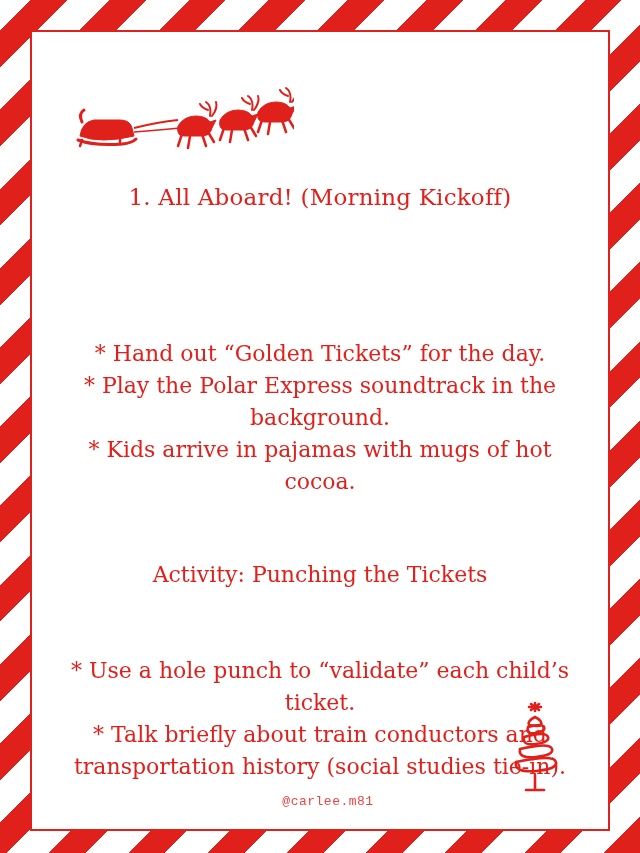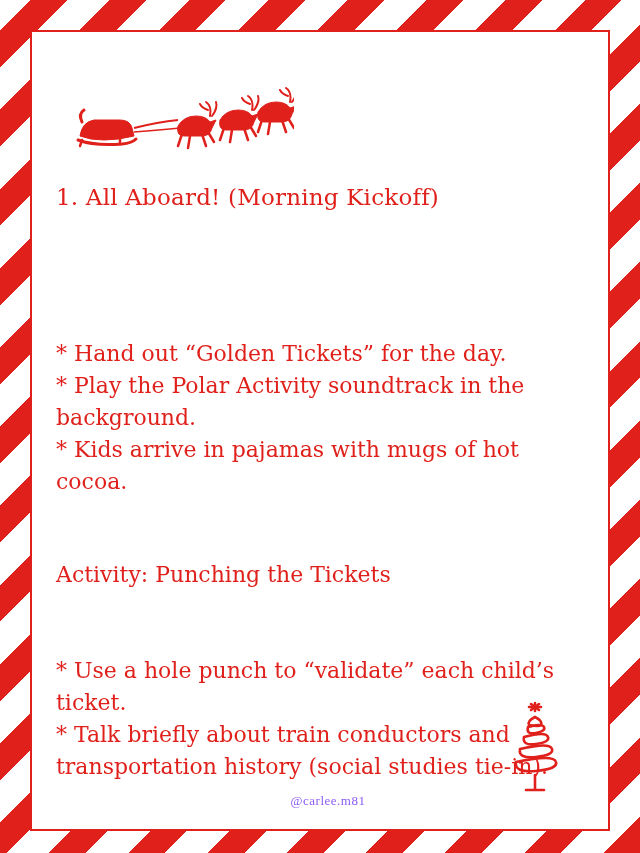--- a/index.html
+++ b/index.html
@@ -37,20 +37,21 @@
     left: 42px;
     top: 50px;
     width: 220px;
     height: 70px;
   }
   .content {
     position: absolute;
     left: 24px;
     right: 24px;
     top: 150px;
+    text-align: center;
     color: #e0201b;
   }
   .heading {
     font-size: 23px;
     letter-spacing: 0.2px;
     line-height: 1.32;
     margin: 0 0 30px 0;
   }
   .block {
     font-size: 22px;
@@ -60,23 +61,23 @@
   }
   .block.last {
     margin-bottom: 0;
   }
   .handle {
     position: absolute;
     left: 16px;
     right: 0;
     bottom: 20px;
     text-align: center;
-    color: #8b5cf6;
+    color: #ef4444;
     font-size: 13px;
-    font-family: Liberation Serif, serif;
+    font-family: Liberation Mono, monospace;
     letter-spacing: 0.5px;
   }
   .tree {
     position: absolute;
     right: 36px;
     bottom: 36px;
     width: 74px;
     height: 92px;
   }
 </style>
@@ -119,21 +120,21 @@
         </g>
       </svg>
     </div>
 
     <div class="content">
       <div class="heading">1. All Aboard! (Morning Kickoff)</div>
 
       <div class="block">
         <br>
         <span>* Hand out “Golden Tickets” for the day.
-* Play the Polar Activity soundtrack in the background.
+* Play the Polar Express soundtrack in the background.
 * Kids arrive in pajamas with mugs of hot cocoa.</span>
       </div>
 
       <div class="block last">
         <span>Activity: Punching the Tickets</span>
         <br>
         <span>* Use a hole punch to “validate” each child’s ticket.
 * Talk briefly about train conductors and transportation history (social studies tie-in).</span>
       </div>
     </div>

